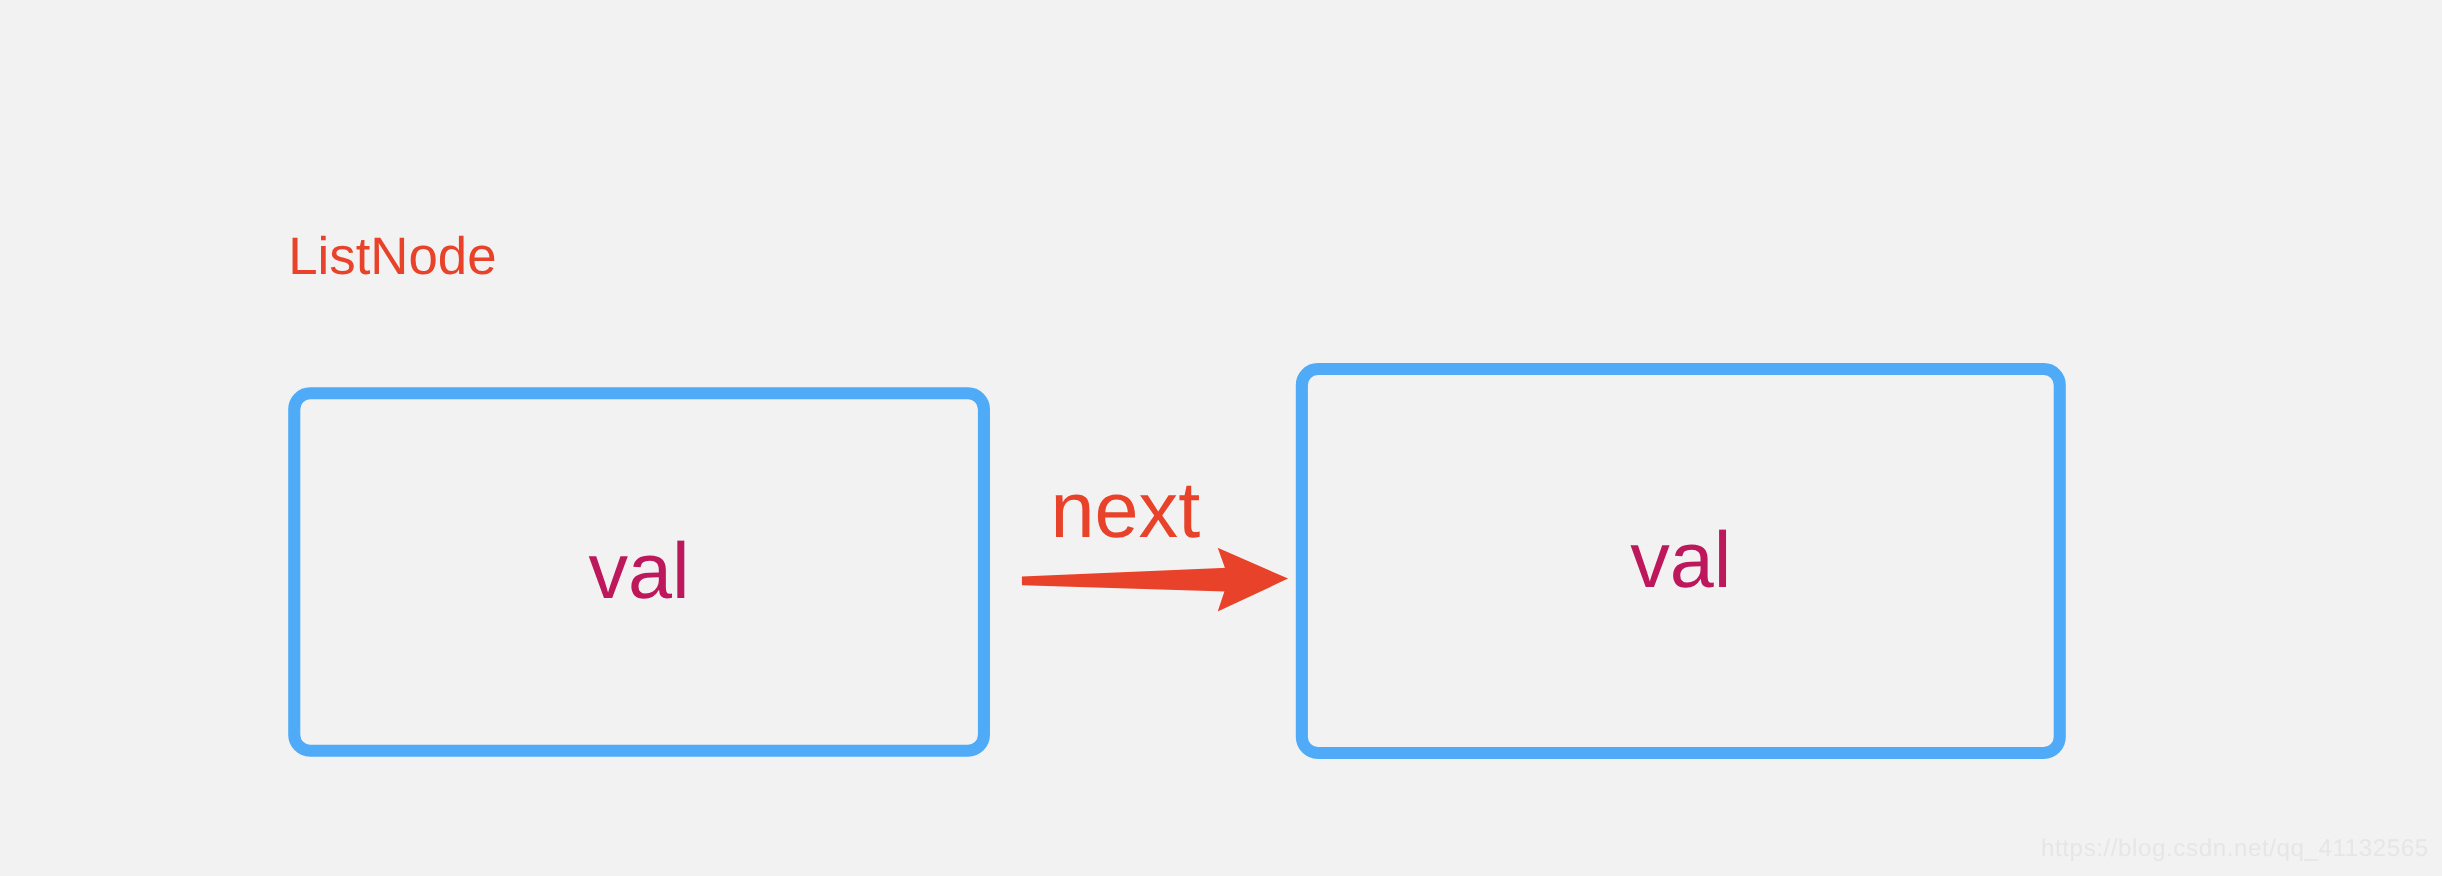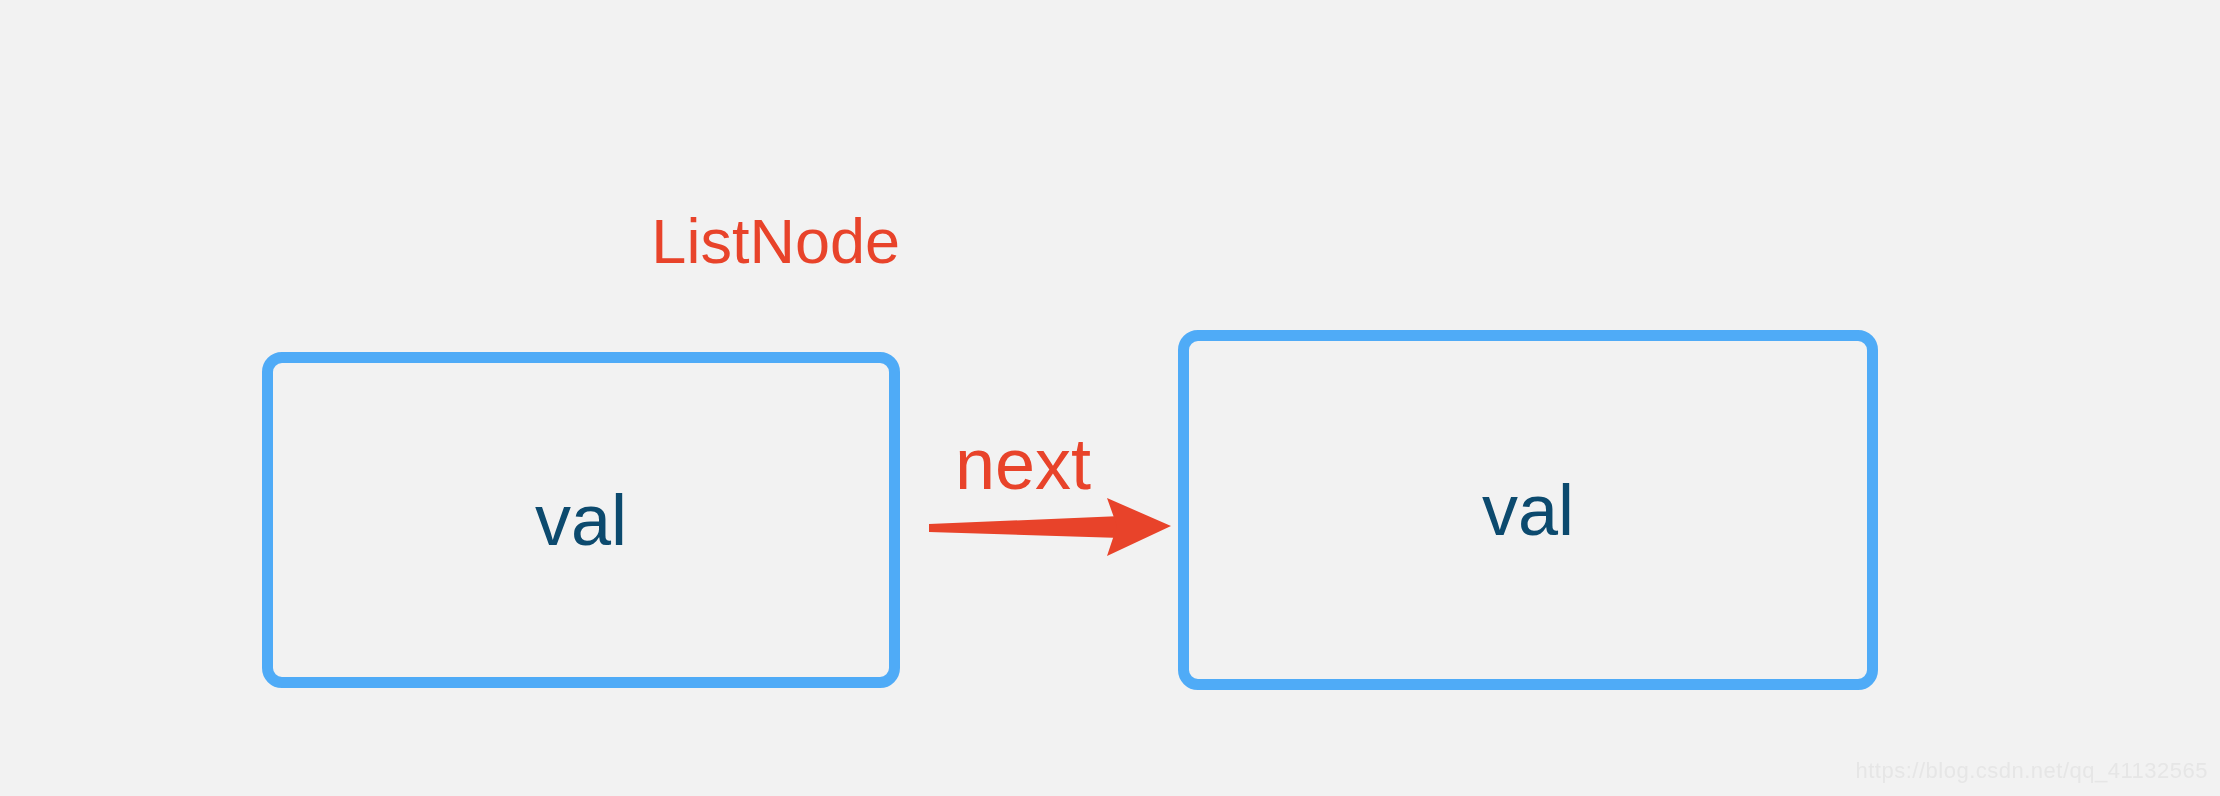--- a/index.html
+++ b/index.html
@@ -24,24 +24,24 @@
 
   
   .node-group {
     position: absolute;
   }
 
   #node-group-0 { left: 262px; top: 210px; width: 638px; }
   #node-group-1 { left: 1178px; top: 188px; width: 700px; }
 
   .node-title {
-    font-size: 63px;
+    font-size: 48px;
     line-height: 1;
     color: #e8432a;
-    text-align: right;
+    text-align: left;
     letter-spacing: 0px;
     white-space: nowrap;
     font-weight: 400;
   }
 
   .node-box {
     position: absolute;
     box-sizing: border-box;
     border-style: solid;
     border-color: #4fabf7;
@@ -63,21 +63,21 @@
     width: 700px;
     height: 360px;
     border-width: 11px;
     border-radius: 20px;
   }
 
   .node-value {
     position: absolute;
     font-size: 72px;
     line-height: 1;
-    color: #0c4a6e;
+    color: #be185d;
     white-space: nowrap;
     font-weight: 400;
   }
 
   #node-value-0 {
     left: 262px;
     top: 352px;
     width: 638px;
     height: 336px;
     display: flex;

